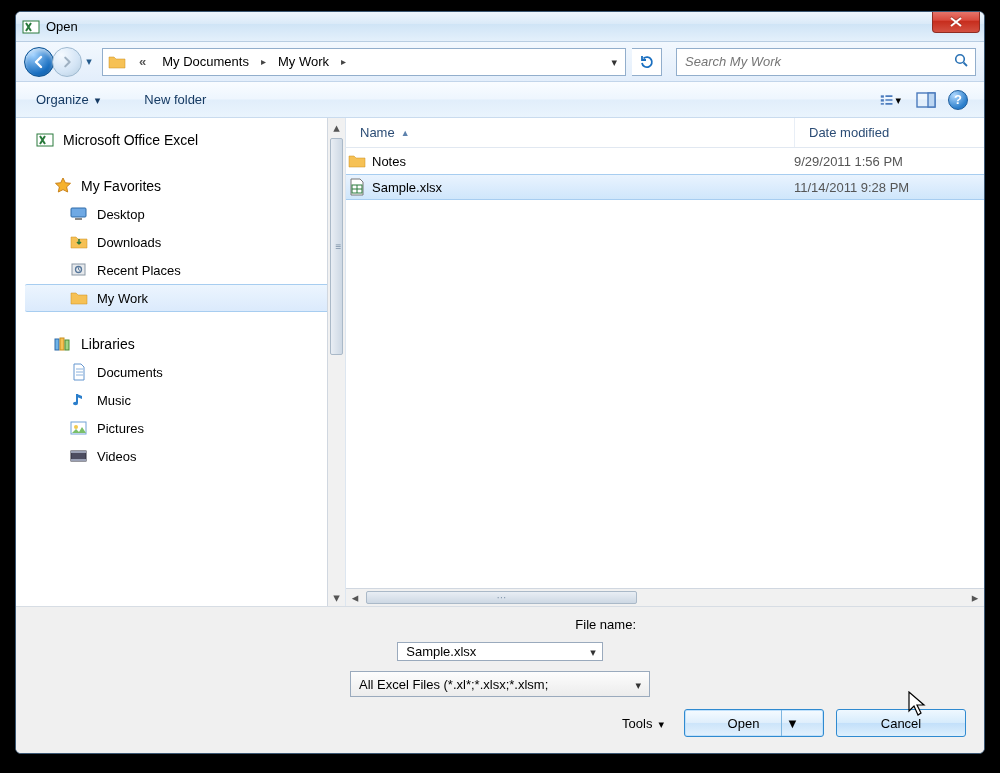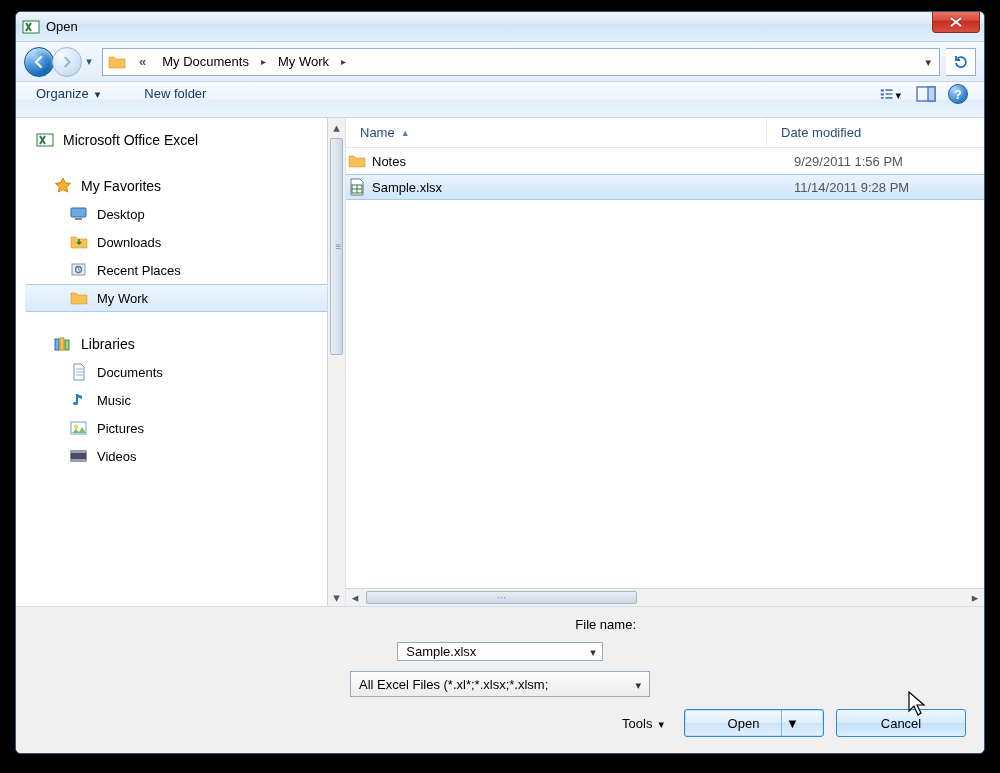--- a/index.html
+++ b/index.html
@@ -128,21 +128,21 @@
   .search-box input {
     flex:1; border:none; outline:none; font: inherit; font-style: italic; color:#888;
     background: transparent;
   }
   .search-box .mag { color:#2a72b5; cursor:pointer; }
   
   .toolbar {
     height: 36px;
     background: linear-gradient(to bottom, #f9fcff 0%, #eef6fe 48%, #e1eefb 52%, #eaf4fd 100%);
     border-bottom: 1px solid #c9dbee;
-    display:flex; align-items:flex-start;
+    display:flex; align-items:center;
     padding: 0 12px;
   }
   .tb-btn {
     padding: 4px 8px;
     color:#153a63;
     cursor:pointer;
     display:inline-flex; align-items:center; gap:6px;
     border-radius:3px;
   }
   .tb-spacer { flex:1; }
@@ -208,21 +208,21 @@
   }
   .columns {
     height: 30px;
     display:flex; align-items:center;
     border-bottom: 1px solid #e1e8f1;
     color:#2b4c75;
     font-size: 13px;
   }
   .col { padding-left: 14px; cursor:pointer; display:flex; align-items:center; gap:4px; height:100%; }
   .col.name { flex: 1; }
-  .col.date { width: 218px; border-left: 1px solid #e8eef6; }
+  .col.date { width: 190px; border-left: 1px solid #e8eef6; }
   .sort-ind { color:#5d82ad; font-size:9px; margin-left:2px; }
   .filelist { flex:1; overflow:hidden; position:relative; }
   .frow {
     display:flex; align-items:center; height: 26px; padding-left: 0;
     cursor:pointer;
   }
   .frow .fico { width:22px; display:inline-flex; align-items:center; justify-content:center; }
   .frow .fname { flex:1; padding-left: 4px; }
   .frow .fdate { width: 190px; color:#555; }
   .frow.selected {
@@ -350,20 +350,29 @@
         </span>
       <span class="bc-sep chev-right"></span>
       <span class="bc-dropdown chev-down"></span>
     </div>
     <div class="refresh-btn">
       <svg width="16" height="16" viewBox="0 0 16 16">
           <path d="M3 9a5 5 0 1 0 1.5-4.5" fill="none" stroke="#1a6fc0" stroke-width="1.8"></path>
           <path d="M3 2v4h4" fill="none" stroke="#1a6fc0" stroke-width="1.8"></path>
         </svg>
     </div>
+    <div class="search-box">
+      <input placeholder="Search My Work" style="">
+      <span class="mag">
+        <svg width="16" height="16" viewBox="0 0 16 16">
+            <circle cx="7" cy="7" r="4.3" fill="none" stroke="#2a72b5" stroke-width="1.6"></circle>
+            <line x1="10.5" y1="10.5" x2="14" y2="14" stroke="#2a72b5" stroke-width="1.8"></line>
+          </svg>
+      </span>
+    </div>
   </div>
 
   <div class="toolbar">
     <div class="tb-btn">
       <span>Organize</span>
       <span class="chev-down"></span>
     </div>
     <div class="tb-btn" style="margin-left:28px">
       <span>New folder</span>
     </div>

